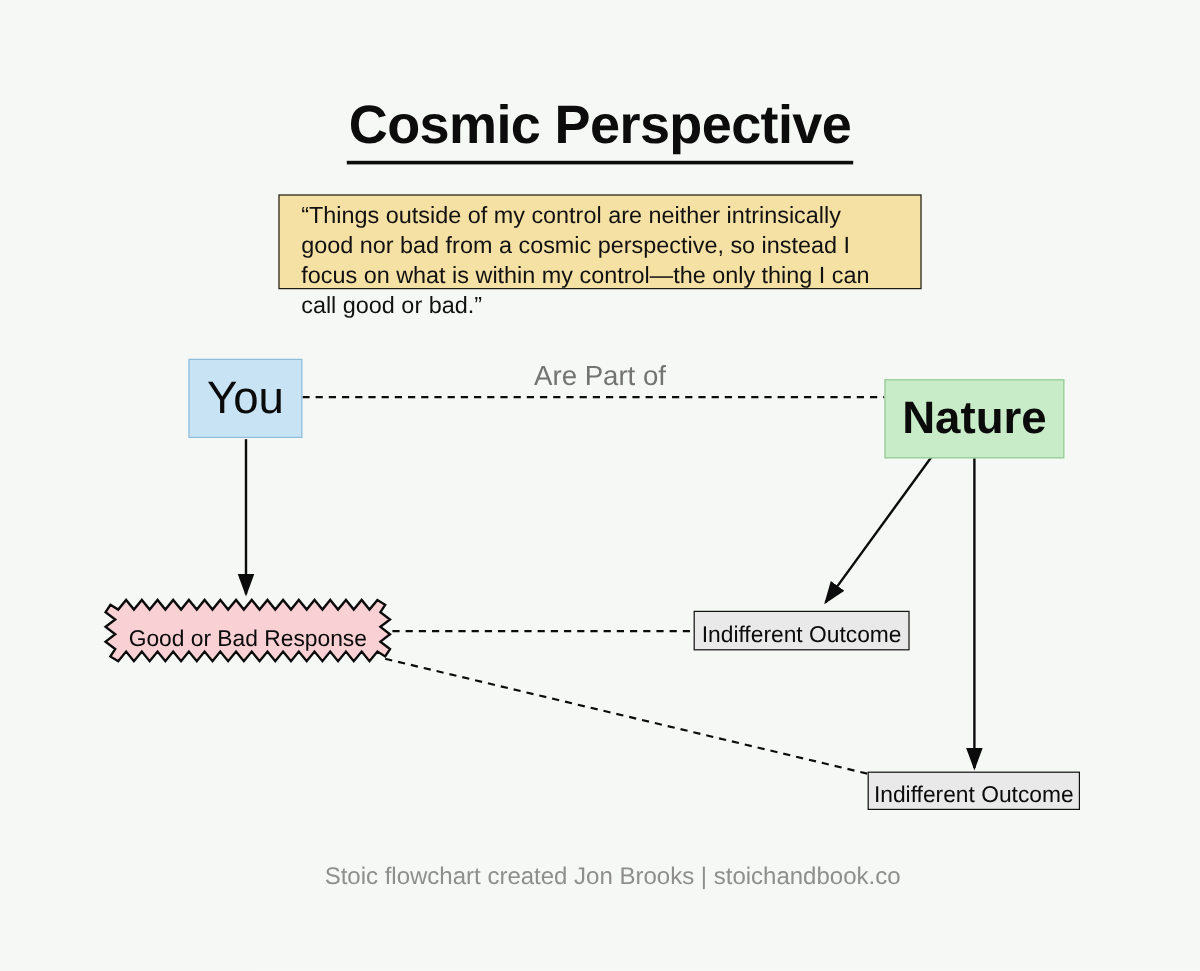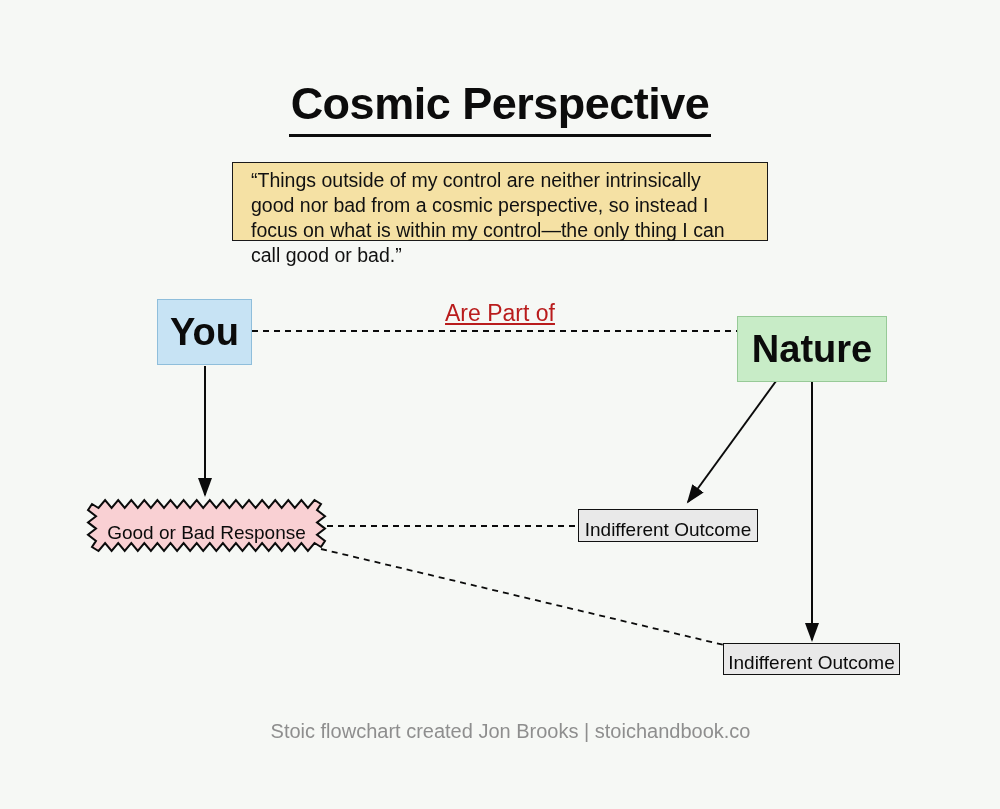--- a/index.html
+++ b/index.html
@@ -30,31 +30,31 @@
     font-size:19.5px;line-height:25px;color:#111;
   }
 
   .node{
     display:flex;align-items:center;justify-content:center;
     color:#0b0b0b;text-align:center;
   }
   .you-box{
     left:157px;top:299px;width:95px;height:66px;
     background:#c7e3f4;border:1.5px solid #8fbedb;
-    font-size:38px;font-weight:bold;
+    font-size:38px;font-weight:normal;
   }
   .nature-box{
     left:737px;top:316px;width:150px;height:66px;
     background:#c8ecc7;border:1.5px solid #97ca97;
     font-size:38px;font-weight:bold;
   }
   .edge-label{
     left:380px;top:300px;width:240px;
     text-align:center;
-    font-size:23px;color:#b91c1c;text-decoration:underline;
+    font-size:23px;color:#737373;
   }
   .response-label{
     left:92px;top:504px;width:229px;height:57px;
     display:flex;align-items:center;justify-content:center;
     font-size:19px;color:#0b0b0b;
   }
   .outcome-box{
     background:#e9e9e9;border:1.8px solid #111;
     font-size:19px;
     align-items:flex-end;

